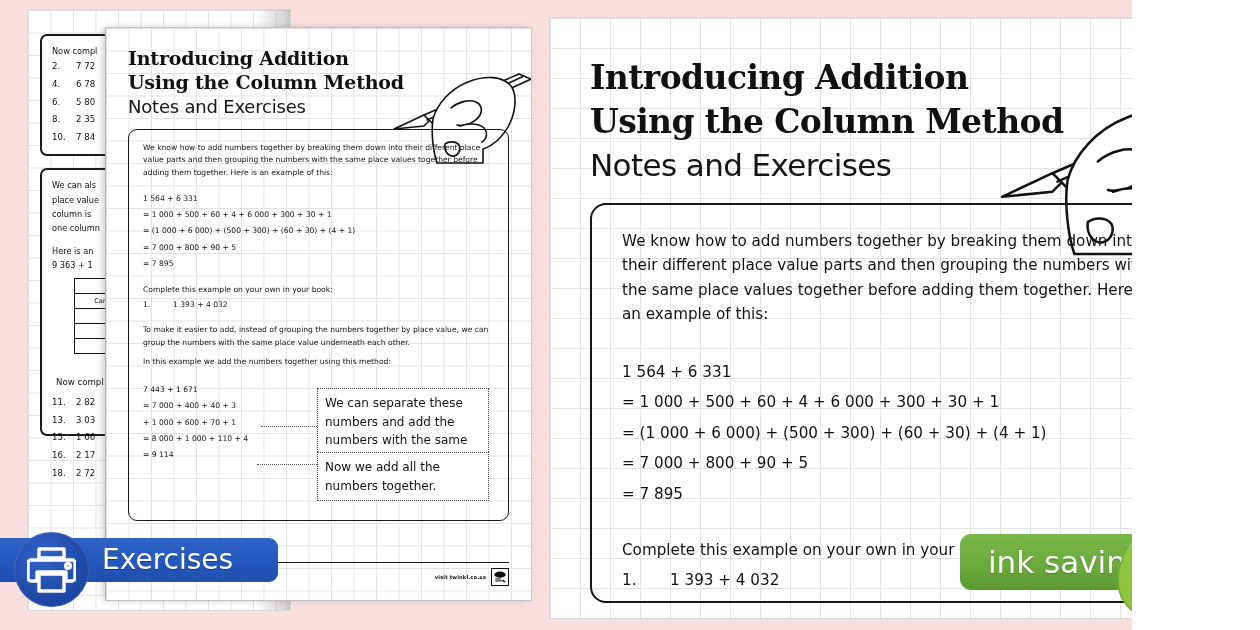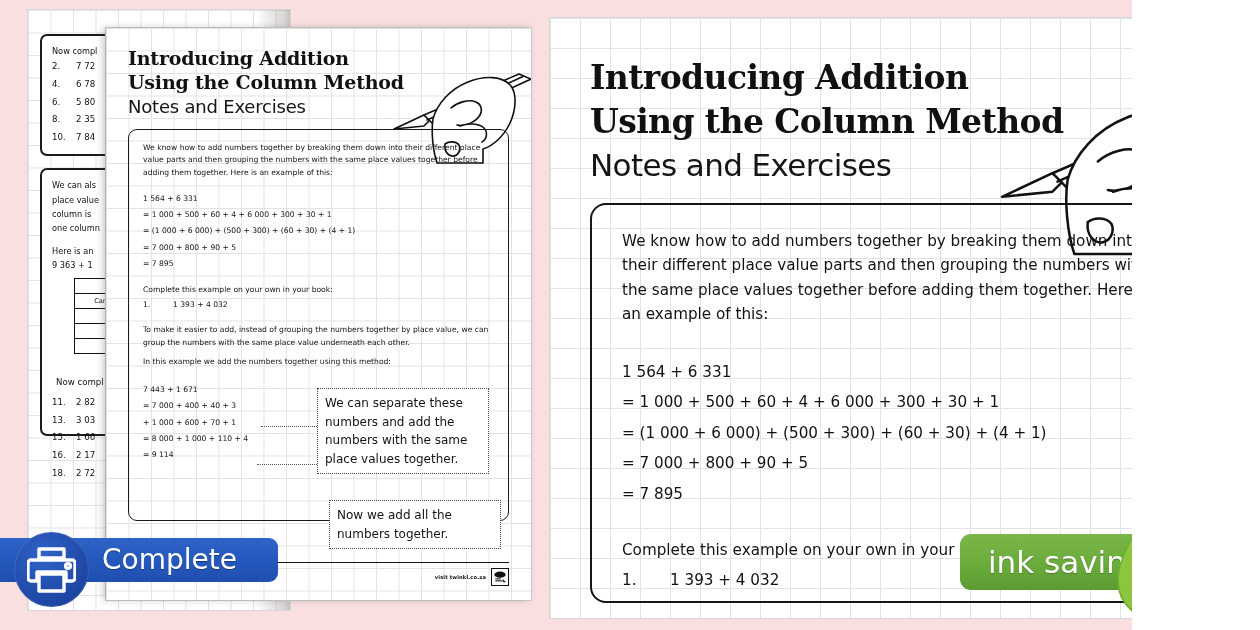--- a/index.html
+++ b/index.html
@@ -319,21 +319,21 @@
         <div class="nb-eq">7 443 + 1 671</div>
         <div class="nb-eq">= 7 000 + 400 + 40 + 3</div>
         <div class="nb-eq">+ 1 000 + 600 + 70 + 1</div>
         <div class="nb-eq">= 8 000 + 1 000 + 110 + 4</div>
         <div class="nb-eq">= 9 114</div>
 
         <div class="leader" style="left:132px; top:296px; width:56px"></div>
         <div class="callout" style="left:188px; top:258px; width:172px;">We can separate these numbers and add the numbers with the same place values together.</div>
 
         <div class="leader" style="left:128px; top:334px; width:60px"></div>
-        <div class="callout" style="left:200px; top:322px; width:172px;margin-top:48px;">Now we add all the numbers together.</div>
+        <div class="callout" style="left:188px; top:322px; width:172px;">Now we add all the numbers together.</div>
       </div>
 
       <div class="footer">
         <div class="rule"></div>
         <div class="frow">
           <div class="pg">Page 1 of 3</div>
           <div class="right">
             <div class="url">visit twinkl.co.za</div>
             <div class="tw-logo">
               <svg viewBox="0 0 24 24" width="16" height="16">
@@ -385,21 +385,21 @@
           <span>1 393 + 4 032</span>
         </div>
 
       </div>
 
     </div>
   </div>
 
   <div id="printable-badge">
     <div class="bar"></div>
-    <div class="plabel">Complete</div>
+    <div class="plabel">Exercises</div>
     <div class="circ">
       <svg width="49" height="46" viewBox="0 0 49 46">
         <g fill="none" stroke="#ffffff" stroke-width="3.4" stroke-linejoin="round">
           <rect x="12" y="2" width="25" height="9"></rect>
           <path d="M4 13 h41 a3 3 0 0 1 3 3 v15 a3 3 0 0 1 -3 3 h-6 v-9 h-29 v9 h-6 a3 3 0 0 1 -3 -3 v-15 a3 3 0 0 1 3 -3 z"></path>
           <rect x="12" y="27" width="25" height="17"></rect>
           <circle cx="41" cy="19" r="2.4"></circle>
         </g>
       </svg>
     </div>

